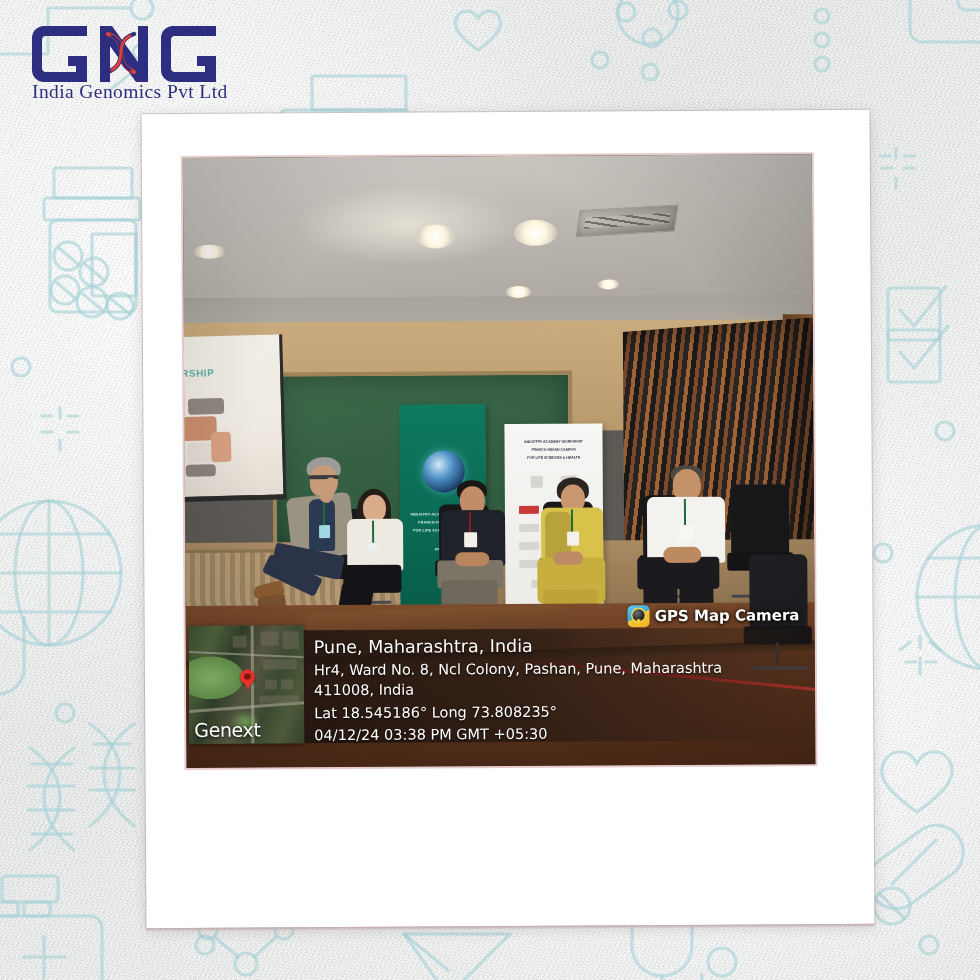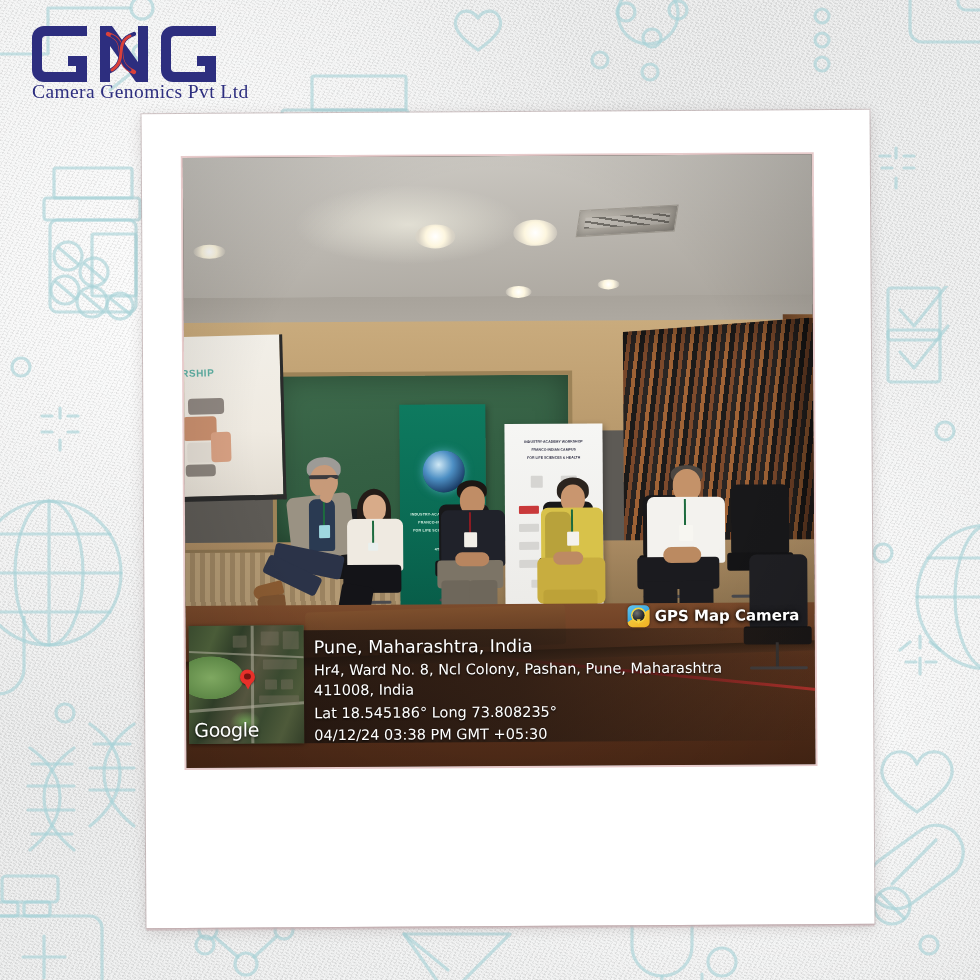--- a/index.html
+++ b/index.html
@@ -470,21 +470,21 @@
 
       <path d="M76 8 L76 64 L86 64 L86 28 L112 64 L124 64 L124 8 L114 8 L114 44 L88 8 Z" fill="#2d2e7f"></path>
 
       <path d="M192 8 L149 8 A12 12 0 0 0 137 20 L137 52 A12 12 0 0 0 149 64 L192 64 L192 38 L173 38 L173 48 L181 48 L181 54 L151 54 A4 4 0 0 1 147 50 L147 22 A4 4 0 0 1 151 18 L192 18 Z" fill="#2d2e7f"></path>
 
       <path d="M84 16 C108 24 86 44 110 54" stroke="#d9403a" stroke-width="4.4" fill="none" stroke-linecap="round"></path>
       <path d="M110 16 C86 24 108 44 84 54" stroke="#2d2e7f" stroke-width="4.4" fill="none" stroke-linecap="round"></path>
       <path d="M88 18 C104 26 90 42 106 52" stroke="#2d2e7f" stroke-width="3" fill="none" stroke-linecap="round"></path>
       <path d="M106 18 C90 26 104 42 88 52" stroke="#d9403a" stroke-width="3" fill="none" stroke-linecap="round"></path>
     </svg>
-    <div style="position:absolute;left:8px;top:64px;font:400 19.5px/1 'Liberation Serif',serif;color:#2d2e7f;letter-spacing:.4px;">Camera Genomics Pvt Ltd</div>
+    <div style="position:absolute;left:8px;top:64px;font:400 19.5px/1 'Liberation Serif',serif;color:#2d2e7f;letter-spacing:.4px;">India Genomics Pvt Ltd</div>
   </div>
 
   <div id="polaroid">
 
     <div id="photo">
 
       <div class="ph" id="ceiling"></div>
       <div class="ph" id="ceiling2"></div>
       <div class="ph ceil-glow" style="left:110px;top:28px;width:230px;height:80px;"></div>
       <div class="ph downlight" style="left:10px;top:87px;width:32px;height:14px;"></div>
@@ -663,21 +663,21 @@
           <span class="road" style="left:62px;top:0;width:3px;height:118px;"></span>
           <span class="road" style="left:0;top:28px;width:115px;height:2px;transform:rotate(3deg);"></span>
           <span class="blk" style="left:72px;top:6px;width:18px;height:14px;"></span>
           <span class="blk" style="left:94px;top:6px;width:16px;height:18px;"></span>
           <span class="blk" style="left:74px;top:34px;width:34px;height:10px;"></span>
           <span class="blk" style="left:76px;top:54px;width:12px;height:10px;"></span>
           <span class="blk" style="left:92px;top:54px;width:12px;height:10px;"></span>
           <span class="blk" style="left:70px;top:70px;width:40px;height:8px;"></span>
           <span class="blk" style="left:44px;top:10px;width:14px;height:12px;"></span>
           <span class="pin"></span>
-          <span class="gwm">Google</span>
+          <span class="gwm">Genext</span>
         </div>
 
         <div id="gps-text">
           <div class="gl-city">Pune, Maharashtra, India</div>
           <div class="gl-addr">Hr4, Ward No. 8, Ncl Colony, Pashan, Pune, Maharashtra</div>
           <div class="gl-addr2">411008, India</div>
           <div class="gl-coord">Lat 18.545186° Long 73.808235°</div>
           <div class="gl-date">04/12/24 03:38 PM GMT +05:30</div>
         </div>
       </div>

